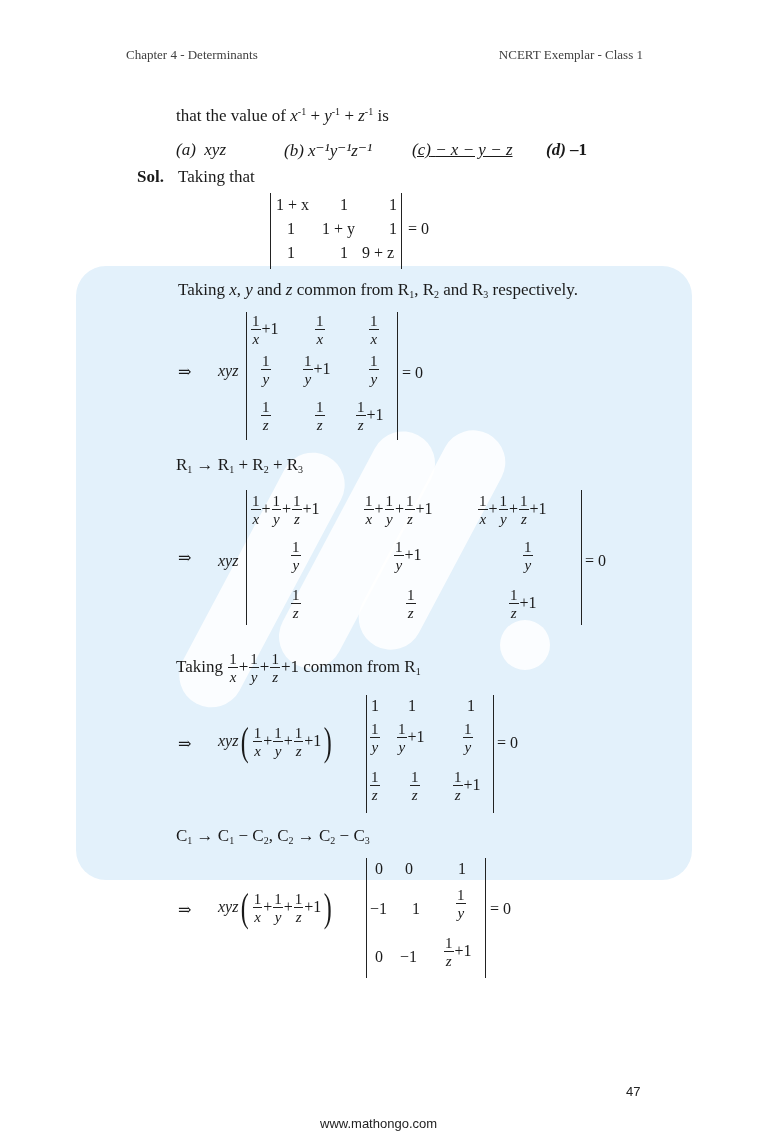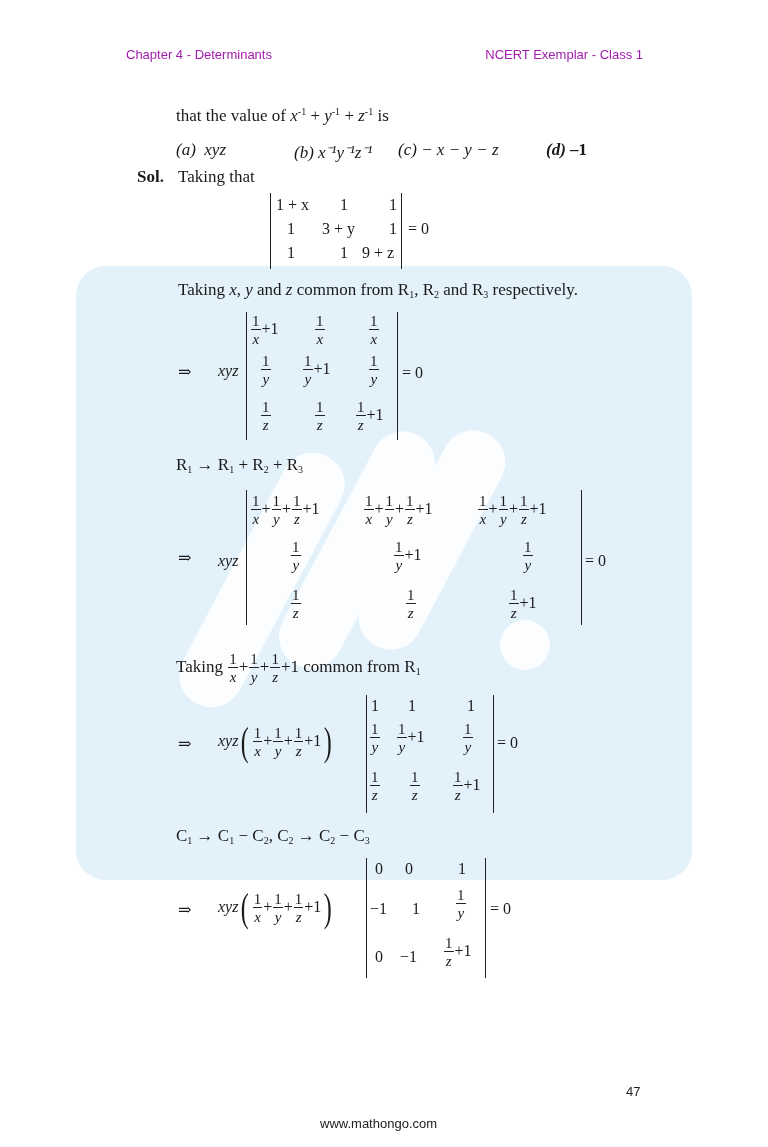--- a/index.html
+++ b/index.html
@@ -1,18 +1,18 @@
 <!DOCTYPE html>
 <html><head>
 <meta charset="utf-8">
 <style>
   html, body { margin:0; padding:0; }
   body { width:768px; height:1147px; background:#ffffff; position:relative; overflow:hidden;
          font-family:"Liberation Serif","DejaVu Serif",serif; color:#1a1a1a; }
-  .hdr { position:absolute; top:47px; font-family:Liberation Sans, sans-serif; font-size:13px; color:#a21caf; }
+  .hdr { position:absolute; top:47px; font-family:Liberation Serif, serif; font-size:13px; color:#404040; }
   .hdr.left { left:126px; }
   .hdr.right { right:125px; }
   .ftr { position:absolute; top:1084px; font-family:"Liberation Sans","DejaVu Sans",sans-serif; font-size:13px; color:#222; }
   .ftr.url { left:320px;margin-top:32px; }
   .ftr.page { left:626px; }
   .panel { position:absolute; left:76px; top:266px; width:616px; height:614px; background:#e3f1fb; border-radius:30px; }
   .wm { position:absolute; background:#ffffff; opacity:0.85; }
   .line { position:absolute; font-size:17px; white-space:nowrap; }
   i { font-style:italic; }
   sub { font-size:10px; vertical-align:-3px; }
@@ -34,33 +34,33 @@
 <div class="wm" style="left:190px;top:450px;width:64px;height:280px;border-radius:32px;transform:rotate(28deg);transform-origin:center;left:230px;top:440px;"></div>
 <div class="wm" style="width:64px;height:260px;border-radius:32px;transform:rotate(28deg);left:325px;top:420px;"></div>
 <div class="wm" style="width:64px;height:240px;border-radius:32px;transform:rotate(28deg);left:400px;top:420px;"></div>
 <div class="wm" style="left:500px;top:620px;width:50px;height:50px;border-radius:50%;"></div>
 
 <div class="line" style="left:176px;top:106px;">
   <span>that the value of </span><i>x</i><sup>-1</sup><span> + </span><i>y</i><sup>-1</sup><span> + </span><i>z</i><sup>-1</sup><span> is</span>
 </div>
 
 <div class="line" style="left:176px;top:140px;"><i>(a)</i>&nbsp;&nbsp;<i>xyz</i></div>
-<div class="line" style="left:294px;top:140px;font-family:Liberation Serif, serif;"><i>(b)</i>&nbsp;<i>x⁻¹y⁻¹z⁻¹</i></div>
-<div class="line" style="left:398px;top:140px;"><i>(c)</i>&nbsp;<i>− x − y − z</i></div>
+<div class="line" style="left:284px;top:140px;"><i>(b)</i>&nbsp;<i>x⁻¹y⁻¹z⁻¹</i></div>
+<div class="line" style="left:412px;top:140px;text-decoration:underline;"><i>(c)</i>&nbsp;<i>− x − y − z</i></div>
 <div class="line" style="left:546px;top:140px;font-weight:bold;"><i>(d)</i>&nbsp;<span>–1</span></div>
 
 <div class="line" style="left:137px;top:167px;font-weight:bold;">Sol.</div>
 <div class="line" style="left:178px;top:167px;">Taking that</div>
 
 <div class="det" style="left:270px;top:193px;width:130px;height:76px;"></div>
 <div class="cell" style="left:276px;top:196px;text-align:right;">1 + x</div>
 <div class="cell" style="left:340px;top:196px;">1</div>
 <div class="cell" style="left:389px;top:196px;">1</div>
 <div class="cell" style="left:287px;top:220px;">1</div>
-<div class="cell" style="left:322px;top:220px;">3 + y</div>
+<div class="cell" style="left:322px;top:220px;">1 + y</div>
 <div class="cell" style="left:389px;top:220px;">1</div>
 <div class="cell" style="left:287px;top:244px;">1</div>
 <div class="cell" style="left:340px;top:244px;">1</div>
 <div class="cell" style="left:362px;top:244px;">9 + z</div>
 <div class="cell" style="left:408px;top:220px;">= 0</div>
 
 <div class="line" style="left:178px;top:280px;">
   <span>Taking </span><i>x</i><span>, </span><i>y</i><span> and </span><i>z</i><span> common from R</span><sub>1</sub><span>, R</span><sub>2</sub><span> and R</span><sub>3</sub><span> respectively.</span>
 </div>
 

